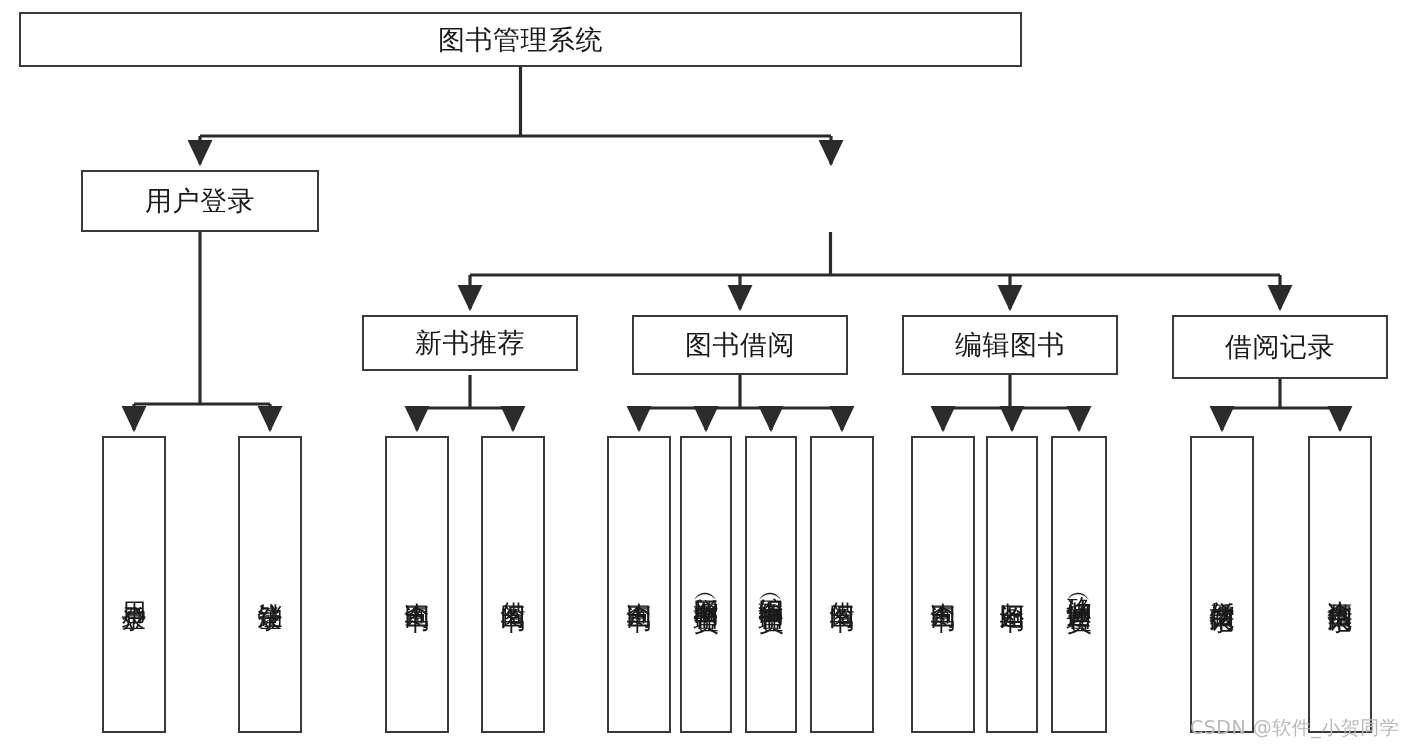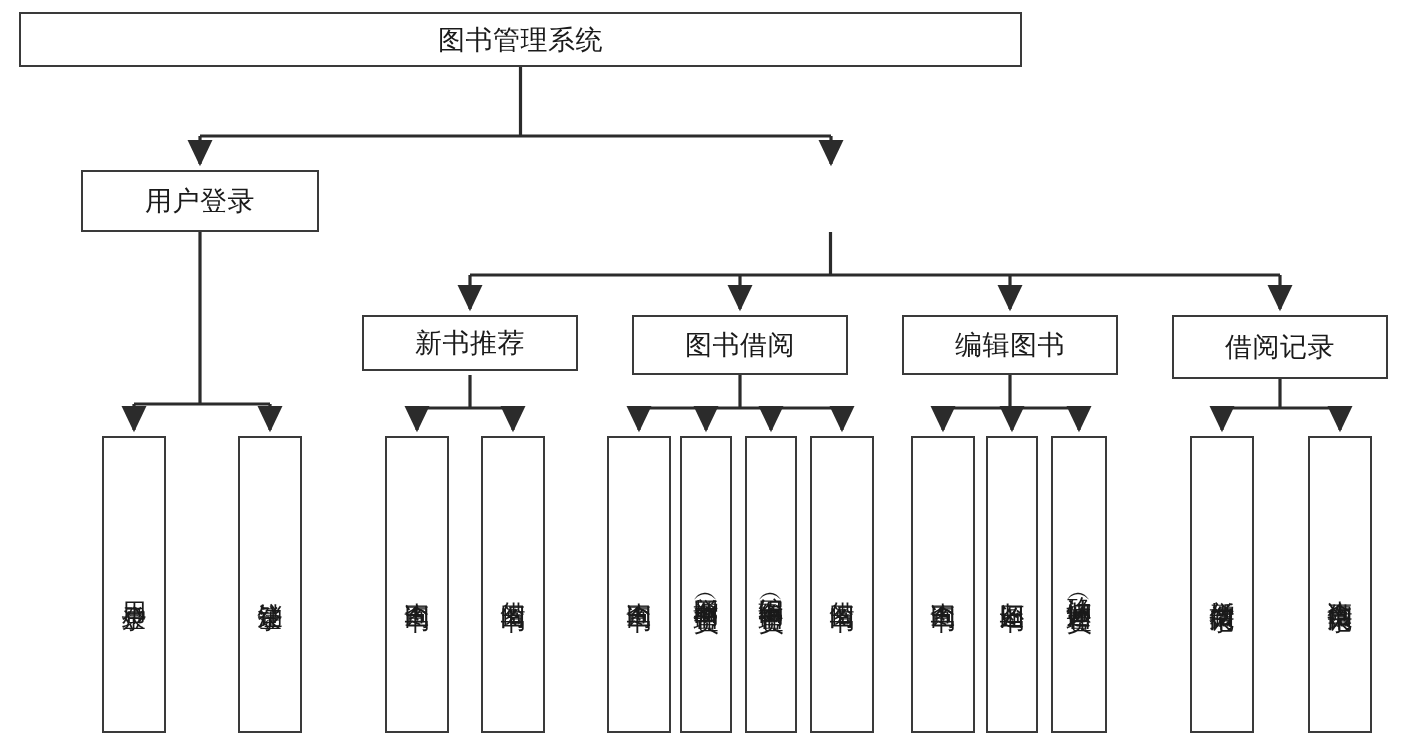--- a/index.html
+++ b/index.html
@@ -173,14 +173,15 @@
   <div class="node vert" style="left: 1051px; top: 436px; width: 56px; height: 297px;">
     <span class="vtext">确认归还（管理员）</span>
   </div>
   <div class="node vert" style="left: 1190px; top: 436px; width: 64px; height: 297px;">
     <span class="vtext">新增借阅记录</span>
   </div>
   <div class="node vert" style="left: 1308px; top: 436px; width: 64px; height: 297px;">
     <span class="vtext">查询借阅记录</span>
   </div>
 
+  <div class="watermark" style="left: 1190px; top: 715px;">CSDN @软件_小贺同学</div>
 
 </div>
 
 </body></html>

